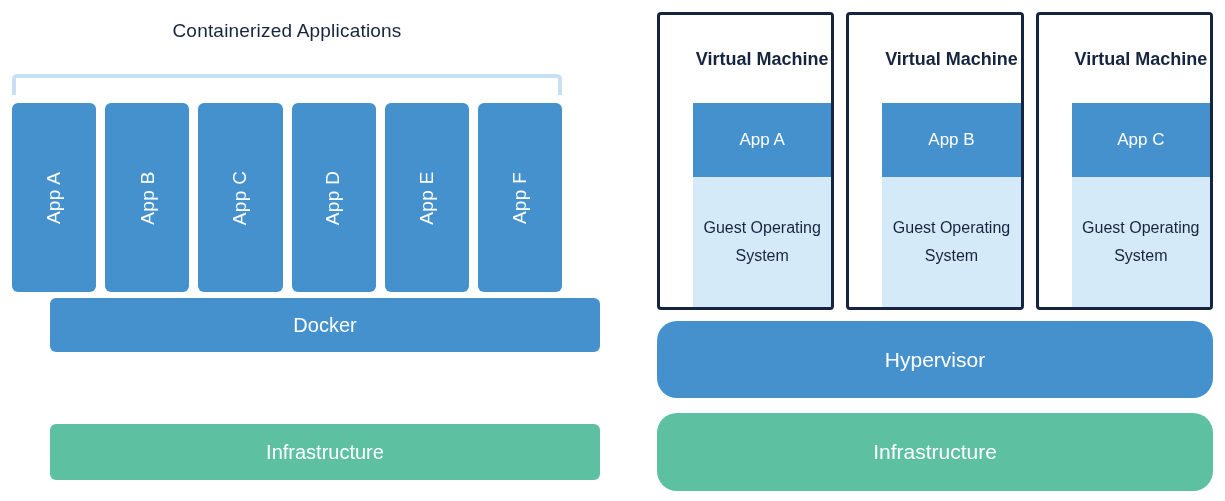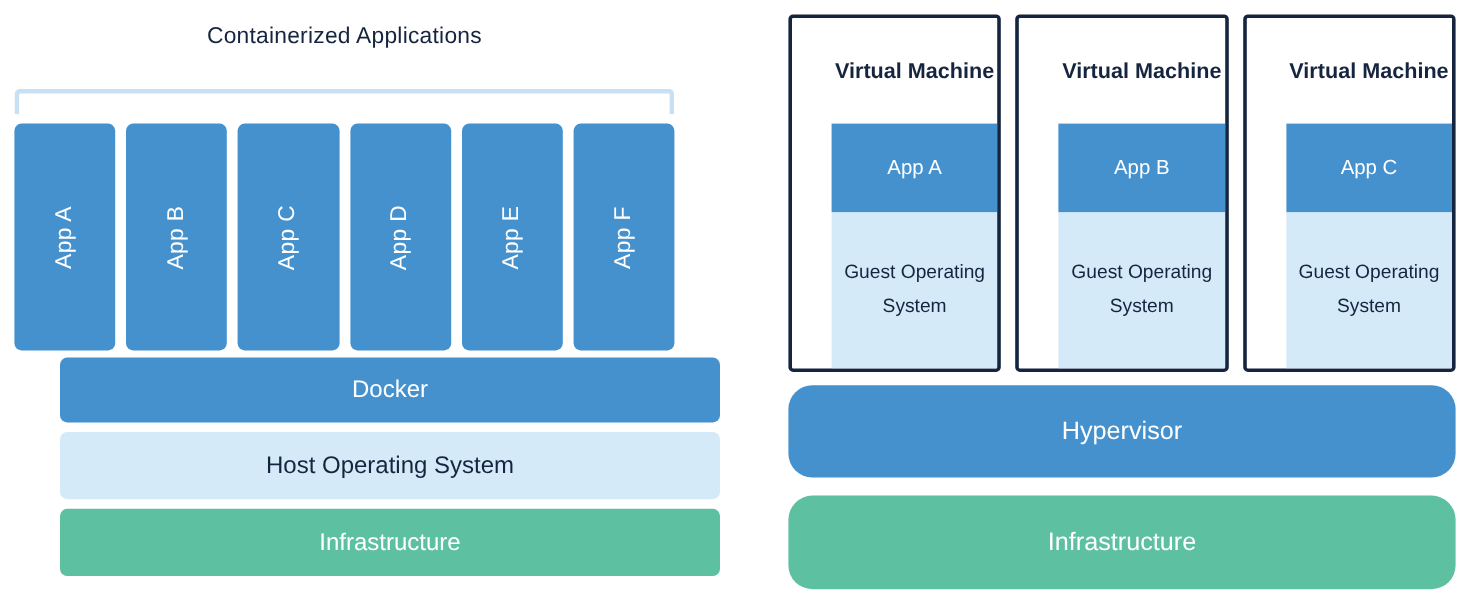--- a/index.html
+++ b/index.html
@@ -162,21 +162,20 @@
     </div>
     <div class="app-column">
       <span class="vlabel">App E</span>
     </div>
     <div class="app-column">
       <span class="vlabel">App F</span>
     </div>
   </div>
 
   <div class="layer layer-docker">Docker</div>
-  <div class="layer layer-hostos">Host Operating System</div>
   <div class="layer layer-infra-left">Infrastructure</div>
 
   <div class="vm-row">
     <div class="vm-box">
       <div class="vm-title">Virtual Machine</div>
       <div class="vm-app">App A</div>
       <div class="vm-guest">
         <div class="guest-text">Guest Operating System</div>
       </div>
     </div>

